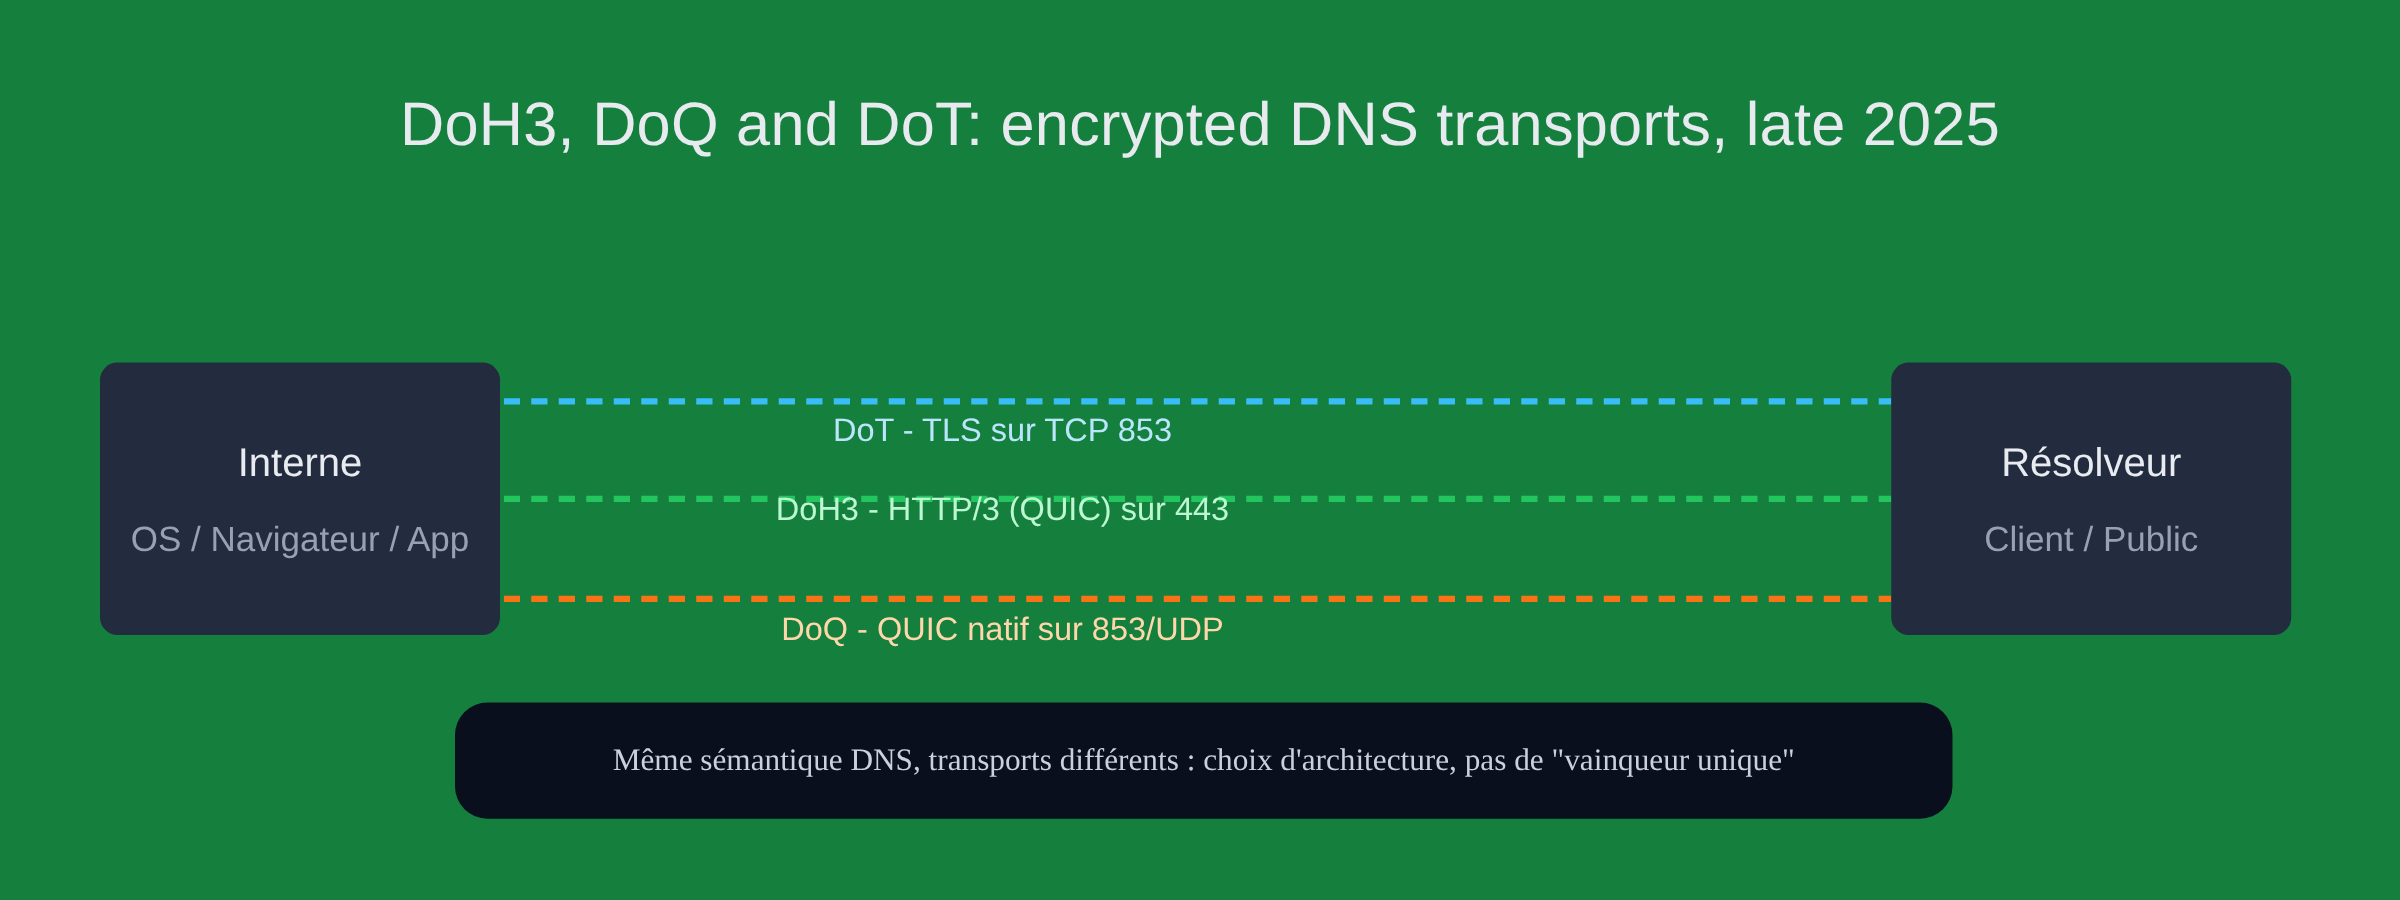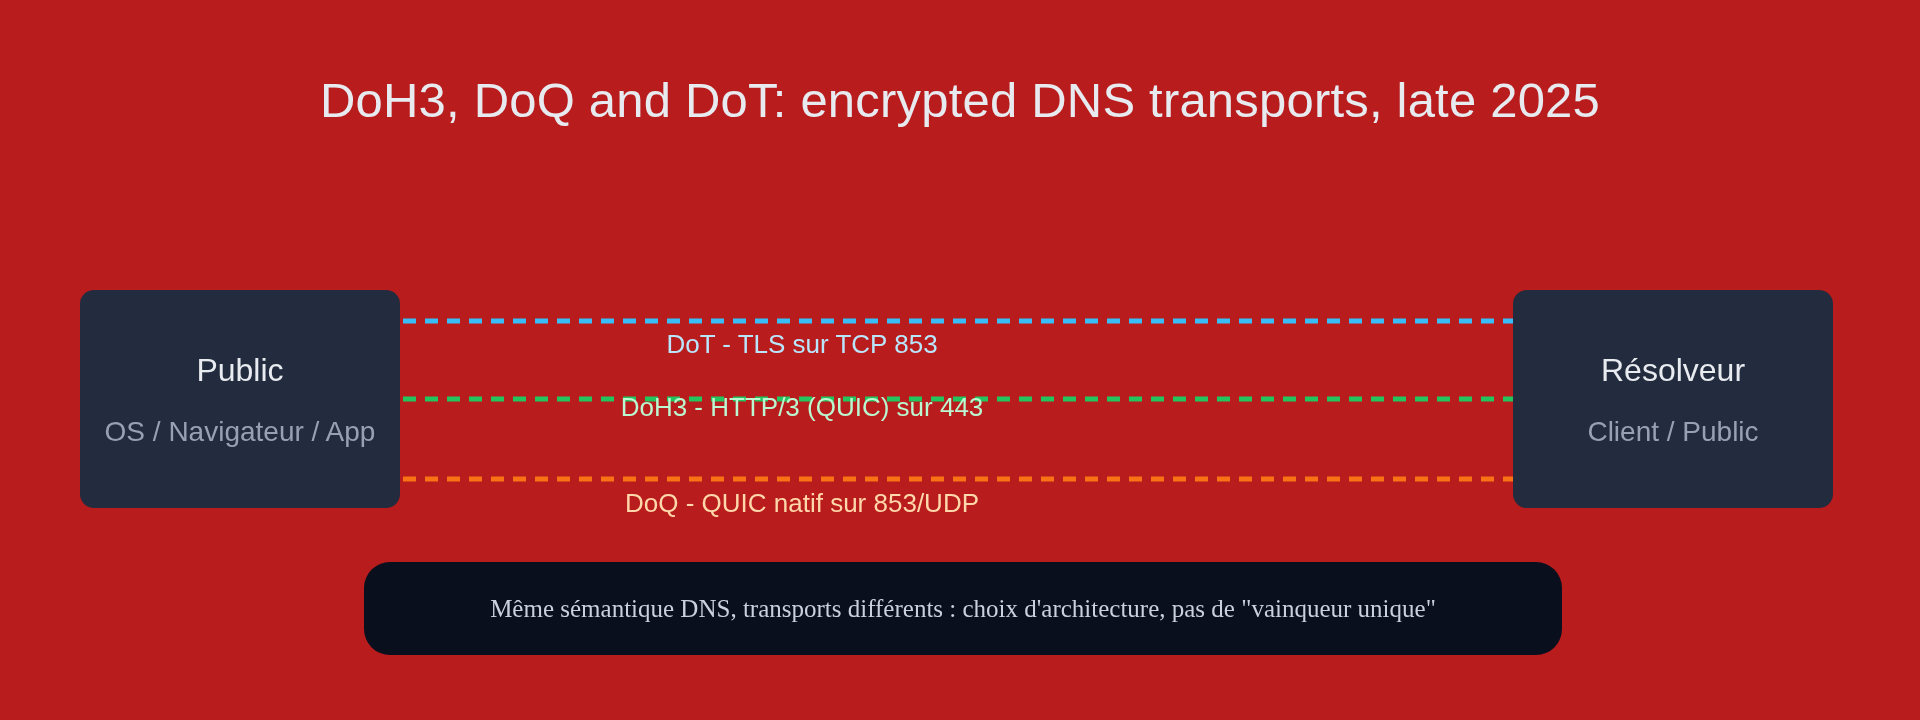--- a/index.html
+++ b/index.html
@@ -5,21 +5,21 @@
   html, body {
     margin: 0;
     padding: 0;
     background: #111a2b;
     font-family: "Liberation Sans", sans-serif;
   }
   .canvas {
     position: relative;
     width: 1920px;
     height: 720px;
-    background: #b91c1c;
+    background: #15803d;
     overflow: hidden;
   }
   .title {
     position: absolute;
     top: 72px;
     left: 0;
     width: 1920px;
     text-align: center;
     font-size: 49px;
     line-height: 56px;
@@ -97,21 +97,21 @@
   }
 </style>
 </head>
 <body>
 
 <div class="canvas">
 
   <div class="title">DoH3, DoQ and DoT: encrypted DNS transports, late 2025</div>
 
   <div class="node-box client">
-    <div class="node-title">Public</div>
+    <div class="node-title">Interne</div>
     <div class="node-subtitle">OS / Navigateur / App</div>
   </div>
 
   <div class="node-box resolver">
     <div class="node-title">Résolveur</div>
     <div class="node-subtitle">Client / Public</div>
   </div>
 
   <svg class="transport-line line-dot" width="1110" height="6" viewBox="0 0 1110 6">
     <line x1="0" y1="3" x2="1110" y2="3" stroke-width="5" stroke-dasharray="13 9" stroke="#38bdf8"></line>

